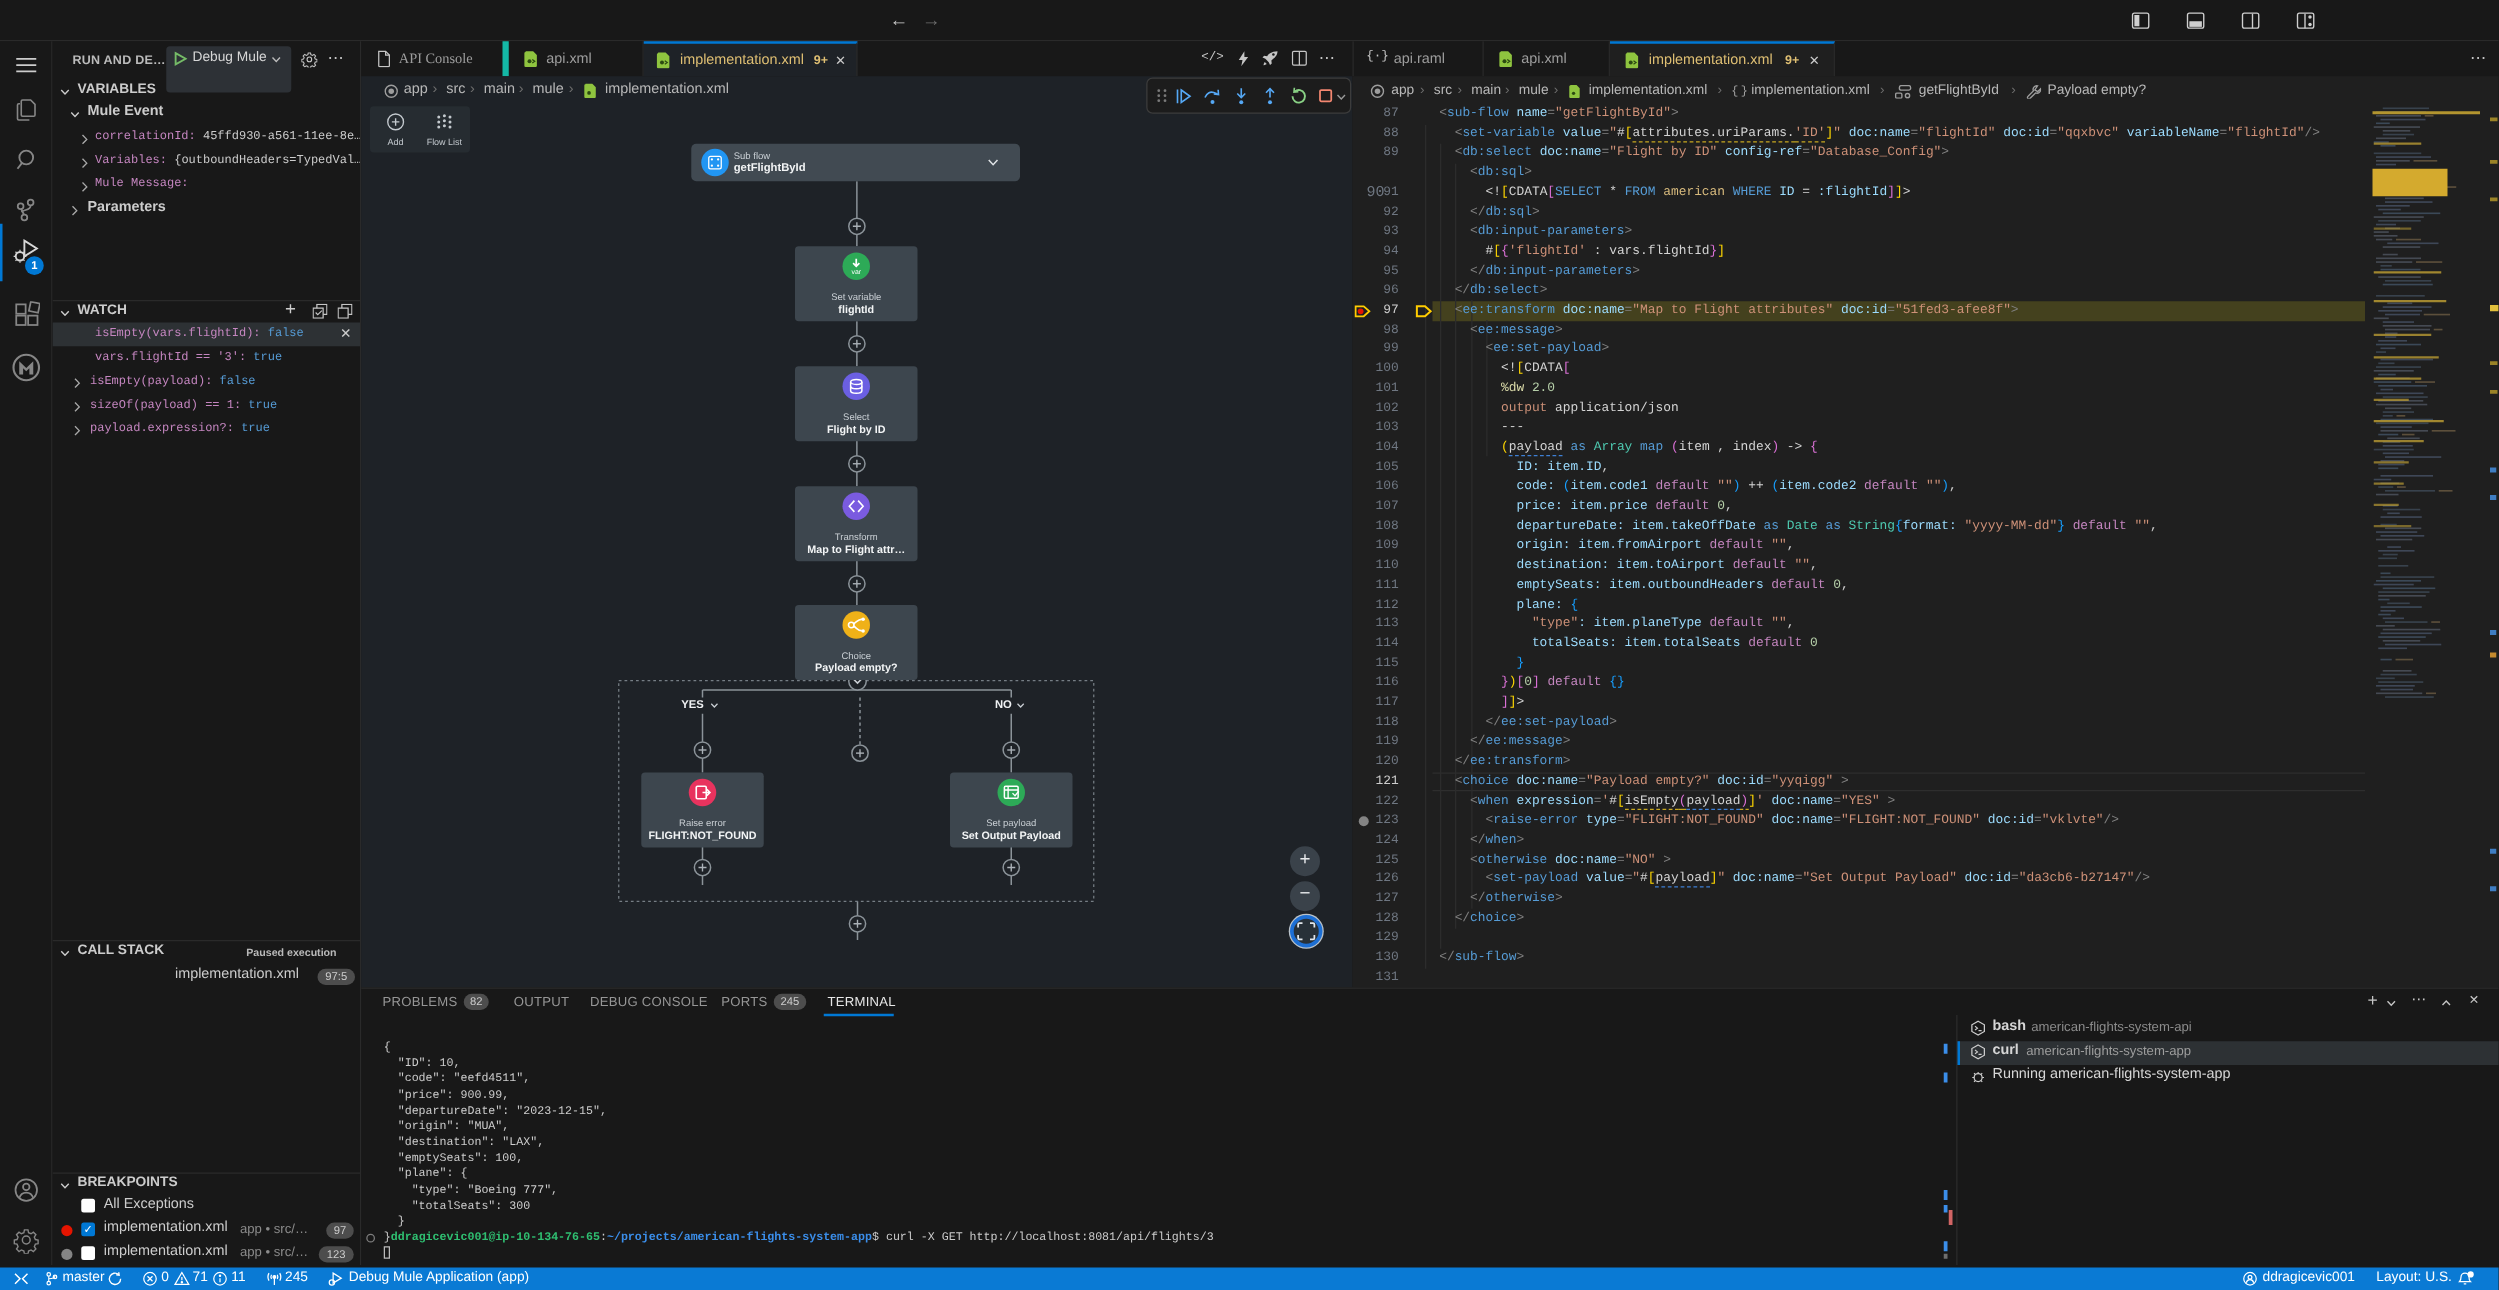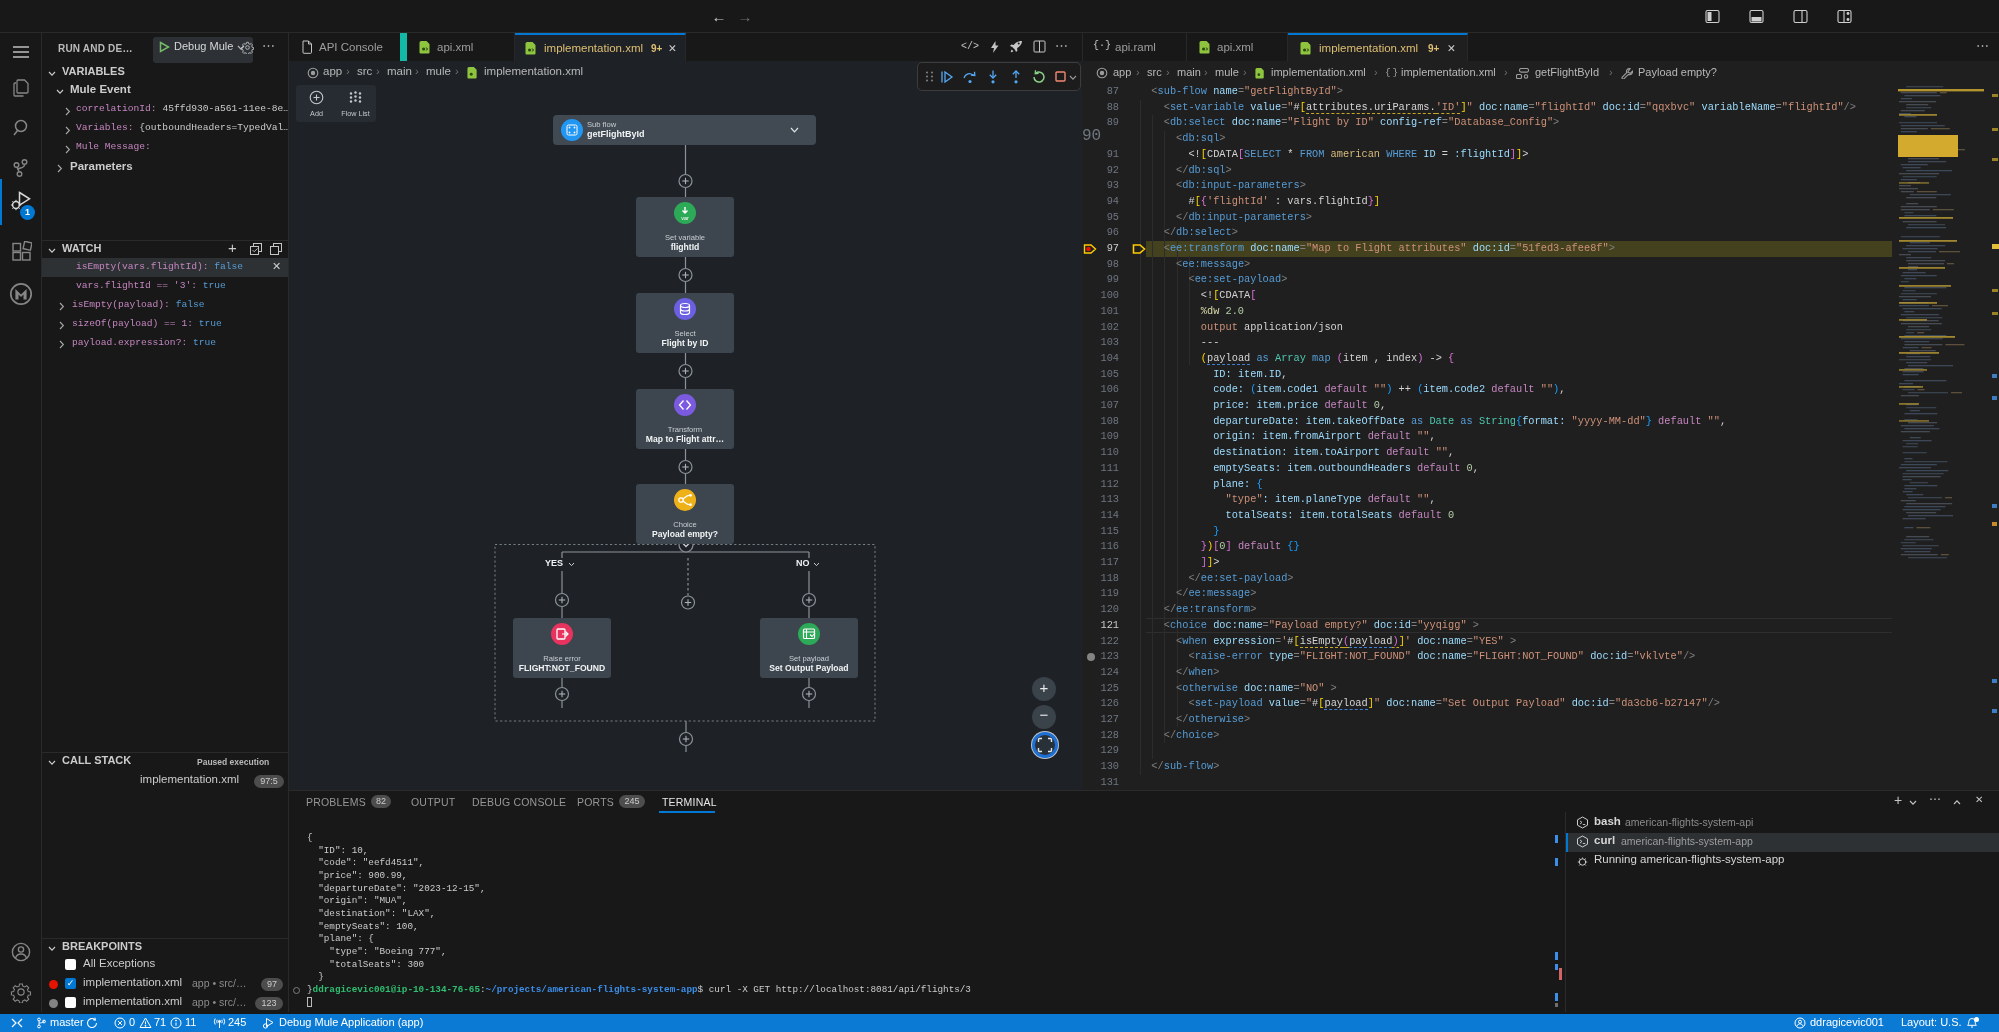--- a/index.html
+++ b/index.html
@@ -81,21 +81,21 @@
       <path d="M5.5 17.3c.8-3 2.8-4.3 5.5-4.3s4.7 1.3 5.5 4.3"></path>
   </svg>
   <svg class="abs" style="left:10px;top:948px;" width="22" height="22" viewBox="0 0 24 24" fill="none" stroke="#868686" stroke-width="1.3">
     <circle cx="12" cy="12" r="3.4"></circle>
     <path d="M10.3 2.5h3.4l.5 2.6 2.4 1 2.2-1.5 2.4 2.4-1.5 2.2 1 2.4 2.6.5v3.4l-2.6.5-1 2.4 1.5 2.2-2.4 2.4-2.2-1.5-2.4 1-.5 2.6h-3.4l-.5-2.6-2.4-1-2.2 1.5-2.4-2.4 1.5-2.2-1-2.4-2.6-.5v-3.4l2.6-.5 1-2.4-1.5-2.2 2.4-2.4 2.2 1.5 2.4-1z" transform="scale(0.92) translate(1 1)"></path>
   </svg>
 </div>
 
 <div class="abs" style="left:42px;top:33px;width:247px;height:979px;background:#181818;border-right:1px solid #2a2a2a;overflow:hidden;">
   <div class="abs" style="left:16px;top:10px;color:#bbbbbb;font-size:10px;font-weight:bold;letter-spacing:.2px;">RUN AND DE…</div>
-  <div class="abs" style="left:91px;top:4px;width:100px;height:26px;background:#2d3136;border-radius:3px;margin-left:20px;">
+  <div class="abs" style="left:91px;top:4px;width:100px;height:37px;background:#2d3136;border-radius:3px;">
     <svg class="abs" style="left:5px;top:4px;" width="12" height="12" viewBox="0 0 12 12">
         <path d="M2.5 1.5l8 4.5-8 4.5z" fill="none" stroke="#75bb67" stroke-width="1.5"></path>
       </svg>
     <div class="abs" style="left:21px;top:3px;color:#d6d6d6;font-size:11px;">Debug Mule</div>
     <svg class="abs" style="left:84px;top:8px" width="8" height="6" viewBox="0 0 8 6" fill="none">
         <path d="M1 1l3 3.2L7 1" stroke="#bbbbbb" stroke-width="1.1"></path>
       </svg>
   </div>
   <svg class="abs" style="left:199px;top:8px;" width="13" height="13" viewBox="0 0 24 24" fill="none" stroke="#c5c5c5" stroke-width="1.6">
       <circle cx="12" cy="12" r="3.4"></circle>
@@ -182,21 +182,21 @@
   <div class="abs" style="left:150px;top:944px;color:#8b8b8b;font-size:10.5px;">app • src/…</div>
   <div class="abs" style="left:219px;top:945px;width:22px;height:13px;background:#4d4d4d;border-radius:7px;color:#ccc;font-size:9px;text-align:center;line-height:13px;">97</div>
   <div class="abs" style="left:7px;top:966px;width:9px;height:9px;background:#848484;border-radius:50%;"></div>
   <div class="abs" style="left:23px;top:964px;width:11px;height:11px;background:#fff;border-radius:2px;"></div>
   <div class="abs" style="left:41px;top:962px;color:#cccccc;font-size:11.5px;">implementation.xml</div>
   <div class="abs" style="left:150px;top:963px;color:#8b8b8b;font-size:10.5px;">app • src/…</div>
   <div class="abs" style="left:213px;top:964px;width:28px;height:13px;background:#4d4d4d;border-radius:7px;color:#ccc;font-size:9px;text-align:center;line-height:13px;">123</div>
 </div>
 
 <div class="abs" style="left:289px;top:33px;width:793px;height:28px;background:#181818;">
-  <div class="abs" style="left:0;top:0;width:118px;height:28px;border-right:7px solid #14b8a6;">
+  <div class="abs" style="left:0;top:0;width:118px;height:28px;border-right:5px solid #14b8a6;font-family:Liberation Serif, serif;">
     <svg class="abs" style="left:12px;top:7px" width="12" height="14" viewBox="0 0 12 14" fill="none" stroke="#c5c5c5" stroke-width="1">
     <path d="M2 1h5.5L10.5 4v8.5a.8.8 0 0 1-.8.8H2.8a.8.8 0 0 1-.8-.8z"></path>
         <path d="M7.5 1v3h3"></path>
       </svg>
     <div class="abs" style="left:30px;top:8px;color:#9d9d9d;font-size:11.5px;">API Console</div>
   </div>
   <div class="abs" style="left:118px;top:0;width:108px;height:28px;border-right:1px solid #282828;">
     <svg class="abs" style="left:12px;top:7px" width="12" height="14" viewBox="0 0 12 14">
     <path d="M1.5 1h6l3 3v8.5a1 1 0 0 1-1 1h-8a1 1 0 0 1-1-1v-10a1 1 0 0 1 1-1z" fill="#8fc43f"></path>
     <circle cx="4.6" cy="9" r="1.6" fill="#2c4a12"></circle>
@@ -540,21 +540,21 @@
 <div class="abs" style="left:1146px;top:241.0px;width:746px;height:15.7px;background:#44411e;"></div>
 <div class="abs" style="left:1146px;top:617.8px;width:746px;height:15.7px;border-top:1px solid #2e2e2e;border-bottom:1px solid #2e2e2e;"></div>
 <div class="abs" style="left:1139.5px;top:100px;width:1px;height:675px;background:#2c2c2c;"></div>
 <div class="abs" style="left:1151.9px;top:115px;width:1px;height:644px;background:#2c2c2c;"></div>
 <div class="abs" style="left:1164.3px;top:131px;width:1px;height:612px;background:#2c2c2c;"></div>
 <div class="abs" style="left:1176.7px;top:240px;width:1px;height:487px;background:#2c2c2c;"></div>
 <div class="abs" style="left:1188.5px;top:256px;width:1px;height:109px;background:#2c2c2c;"></div>
 <div class="abs" style="left:1082px;top:84.0px;width:37px;text-align:right;color:#6e7681;font-family:'Liberation Mono',monospace;font-size:10.3px;line-height:15.7px;">87</div>
 <div class="abs" style="left:1082px;top:99.7px;width:37px;text-align:right;color:#6e7681;font-family:'Liberation Mono',monospace;font-size:10.3px;line-height:15.7px;">88</div>
 <div class="abs" style="left:1082px;top:115.4px;width:37px;text-align:right;color:#6e7681;font-family:'Liberation Mono',monospace;font-size:10.3px;line-height:15.7px;">89</div>
-<div class="abs" style="left:1082px;top:129px;width:37px;text-align:left;color:#6e7681;font-family:'Liberation Mono',monospace;font-size:16px;line-height:15.7px;">90</div>
+<div class="abs" style="left:1082px;top:147px;width:37px;text-align:center;color:#6e7681;font-family:'Liberation Mono',monospace;font-size:12px;line-height:15.7px;">90</div>
 <div class="abs" style="left:1082px;top:146.8px;width:37px;text-align:right;color:#6e7681;font-family:'Liberation Mono',monospace;font-size:10.3px;line-height:15.7px;">91</div>
 <div class="abs" style="left:1082px;top:162.5px;width:37px;text-align:right;color:#6e7681;font-family:'Liberation Mono',monospace;font-size:10.3px;line-height:15.7px;">92</div>
 <div class="abs" style="left:1082px;top:178.2px;width:37px;text-align:right;color:#6e7681;font-family:'Liberation Mono',monospace;font-size:10.3px;line-height:15.7px;">93</div>
 <div class="abs" style="left:1082px;top:193.9px;width:37px;text-align:right;color:#6e7681;font-family:'Liberation Mono',monospace;font-size:10.3px;line-height:15.7px;">94</div>
 <div class="abs" style="left:1082px;top:209.6px;width:37px;text-align:right;color:#6e7681;font-family:'Liberation Mono',monospace;font-size:10.3px;line-height:15.7px;">95</div>
 <div class="abs" style="left:1082px;top:225.3px;width:37px;text-align:right;color:#6e7681;font-family:'Liberation Mono',monospace;font-size:10.3px;line-height:15.7px;">96</div>
 <div class="abs" style="left:1082px;top:241.0px;width:37px;text-align:right;color:#cccccc;font-family:'Liberation Mono',monospace;font-size:10.3px;line-height:15.7px;">97</div>
 <div class="abs" style="left:1082px;top:256.7px;width:37px;text-align:right;color:#6e7681;font-family:'Liberation Mono',monospace;font-size:10.3px;line-height:15.7px;">98</div>
 <div class="abs" style="left:1082px;top:272.4px;width:37px;text-align:right;color:#6e7681;font-family:'Liberation Mono',monospace;font-size:10.3px;line-height:15.7px;">99</div>
 <div class="abs" style="left:1082px;top:288.1px;width:37px;text-align:right;color:#6e7681;font-family:'Liberation Mono',monospace;font-size:10.3px;line-height:15.7px;">100</div>

